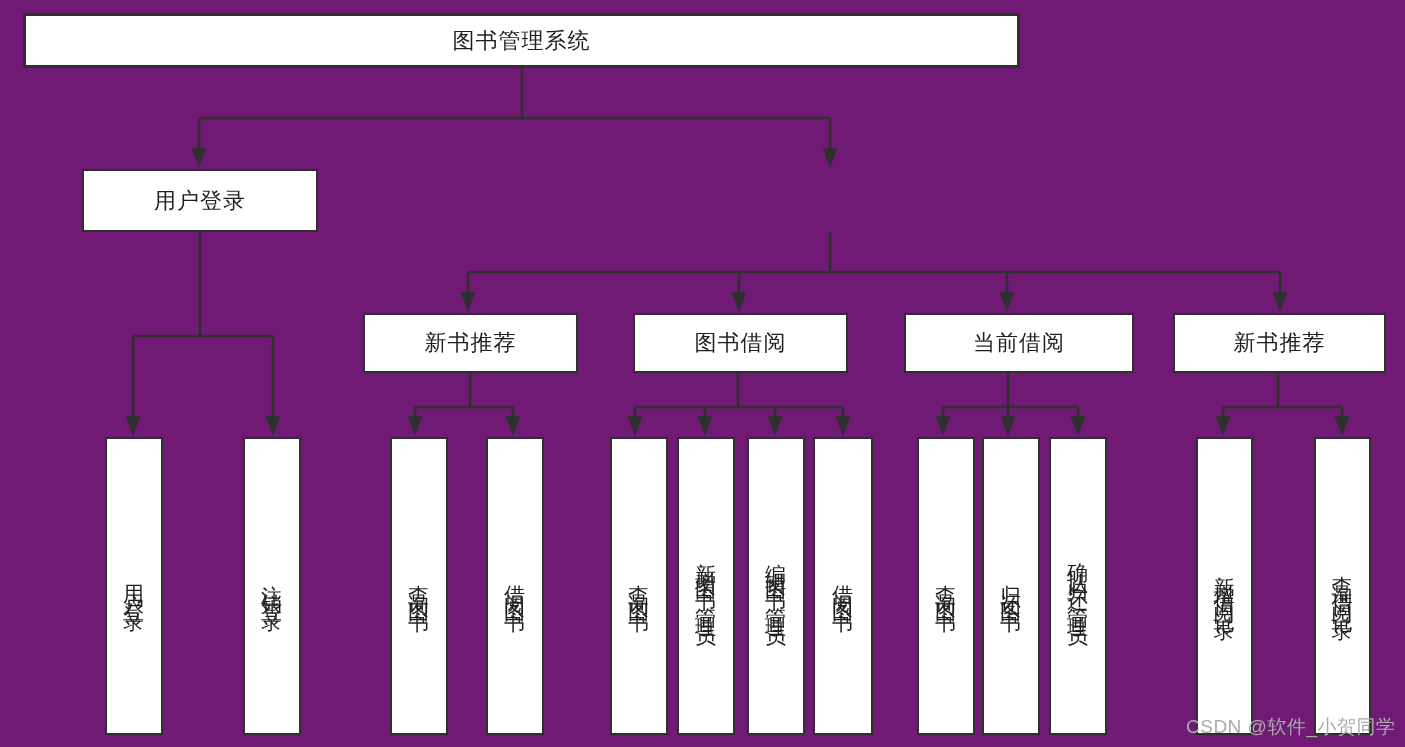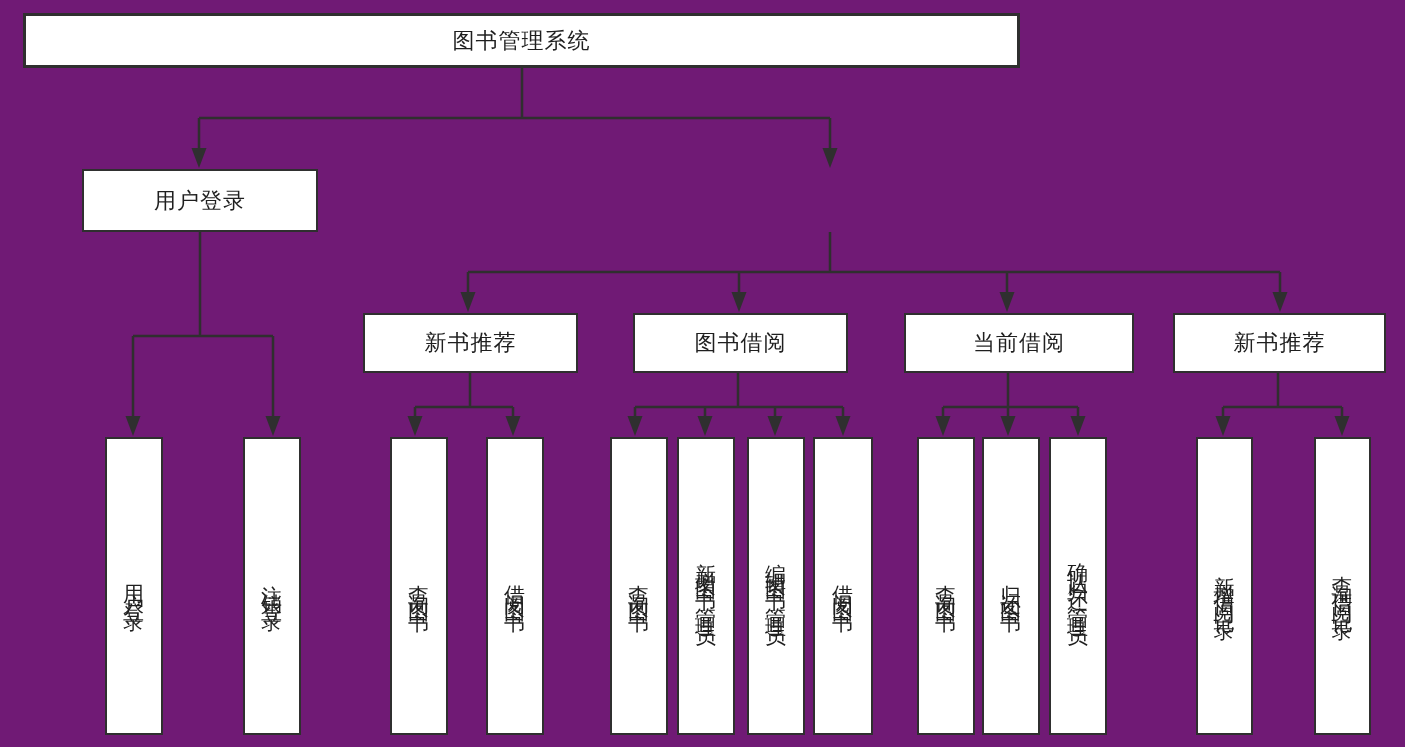--- a/index.html
+++ b/index.html
@@ -104,13 +104,14 @@
   <div class="box leaf" style="left:747px">编辑图书（管理员）</div>
   <div class="box leaf" style="left:813px;width:60px">借阅图书</div>
 
   <div class="box leaf" style="left:917px">查询图书</div>
   <div class="box leaf" style="left:982px">归还图书</div>
   <div class="box leaf" style="left:1049px">确认归还（管理员）</div>
 
   <div class="box leaf" style="left:1196px;width:57px">新增借阅记录</div>
   <div class="box leaf" style="left:1314px;width:57px">查询借阅记录</div>
 
+  <div class="watermark">CSDN @软件_小贺同学</div>
 </div>
 
 </body></html>

